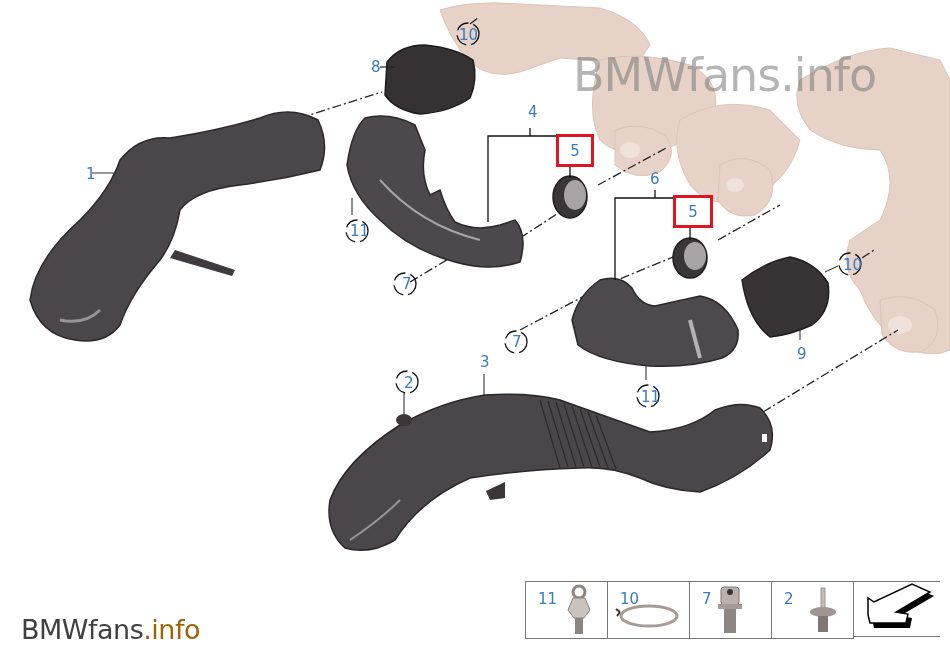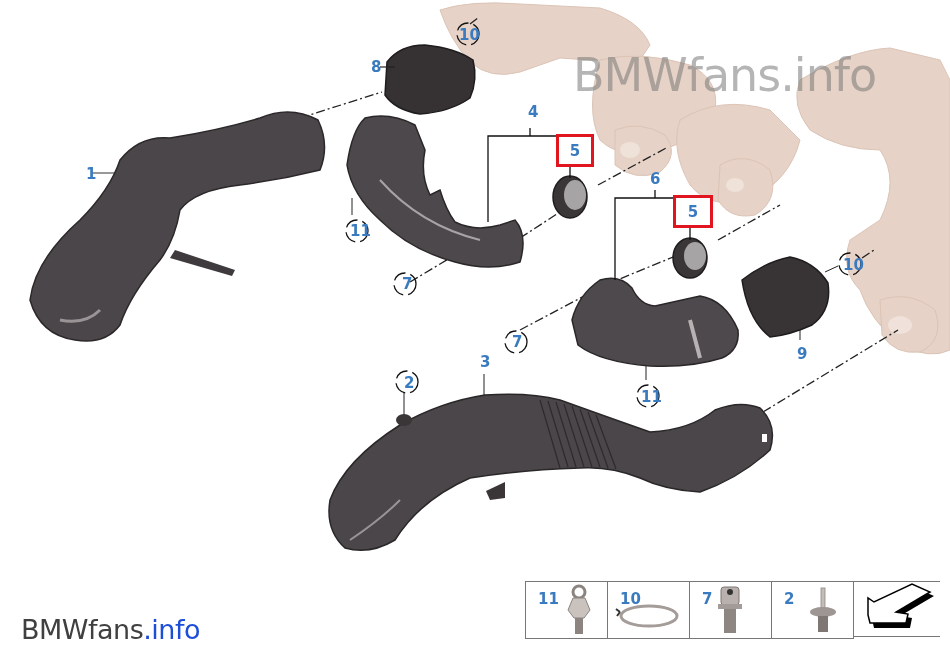--- a/index.html
+++ b/index.html
@@ -1,23 +1,23 @@
 <!DOCTYPE html>
 <html><head>
 <meta charset="utf-8">
 <style>
   html, body { margin: 0; padding: 0; background: #ffffff; }
   body { width: 950px; height: 665px; position: relative; overflow: hidden; font-family: "DejaVu Sans", sans-serif; }
   .canvas { position: absolute; left: 0; top: 0; width: 950px; height: 665px; }
-  .callout { position: absolute; color: #3a7abf; font-weight: bold; font-size: 15px; line-height: 1; font-family: "DejaVu Sans", sans-serif; }
+  .callout { position: absolute; color: #3a7abf; font-weight: normal; font-size: 15px; line-height: 1; font-family: "DejaVu Sans", sans-serif; }
   .hilite { position: absolute; border: 3px solid #e0151f; box-sizing: border-box; background: #fff; }
   .hilite .callout { position: static; display: block; text-align: center; margin-top: 7px; }
   .watermark-top { position: absolute; left: 573px; top: 48px; font-family: "DejaVu Sans", sans-serif; font-size: 46px; color: rgba(120,120,120,0.55); letter-spacing: -1px; }
   .watermark-bottom { position: absolute; left: 21px; top: 614px; font-family: "DejaVu Sans", sans-serif; font-size: 27px; letter-spacing: -0.5px; }
-  .wm-a { color: #404040; } .wm-b { color: #1d4ed8; }
+  .wm-a { color: #404040; } .wm-b { color: #a16207; }
   .legend { position: absolute; left: 525px; top: 581px; height: 56px; display: flex; border: 1.5px solid #777; border-right: none; background: #fff; }
   .legend-cell { position: relative; width: 82px; height: 56px; border-right: 1.5px solid #777; box-sizing: border-box; }
   .legend-cell .callout { position: absolute; left: 12px; top: 10px; }
   .legend-cell svg { position: absolute; left: 0; top: 0; }
   .nav-arrow { position: absolute; left: 854px; top: 581px; width: 86px; height: 56px; border-top: 1.5px solid #777; border-bottom: 1.5px solid #777; box-sizing: border-box; cursor: pointer; }
 </style>
 </head>
 <body>
 
 <div class="canvas">

